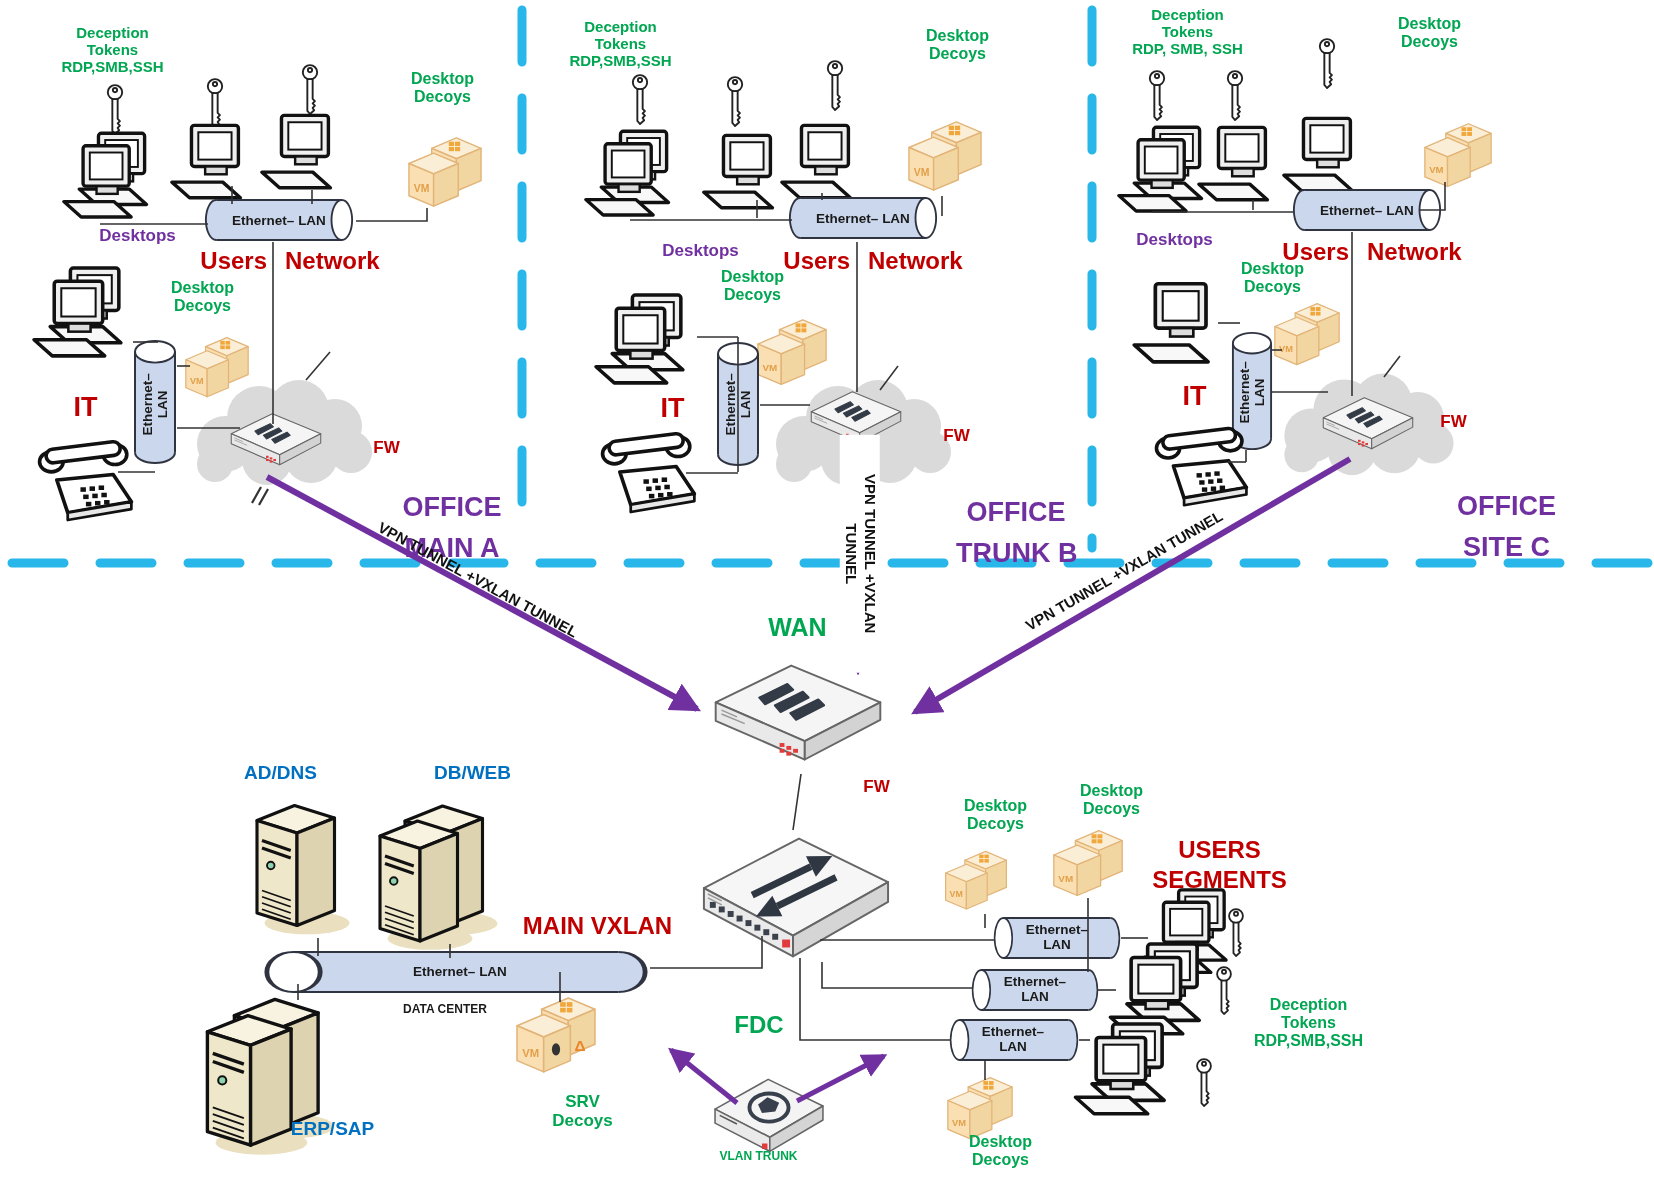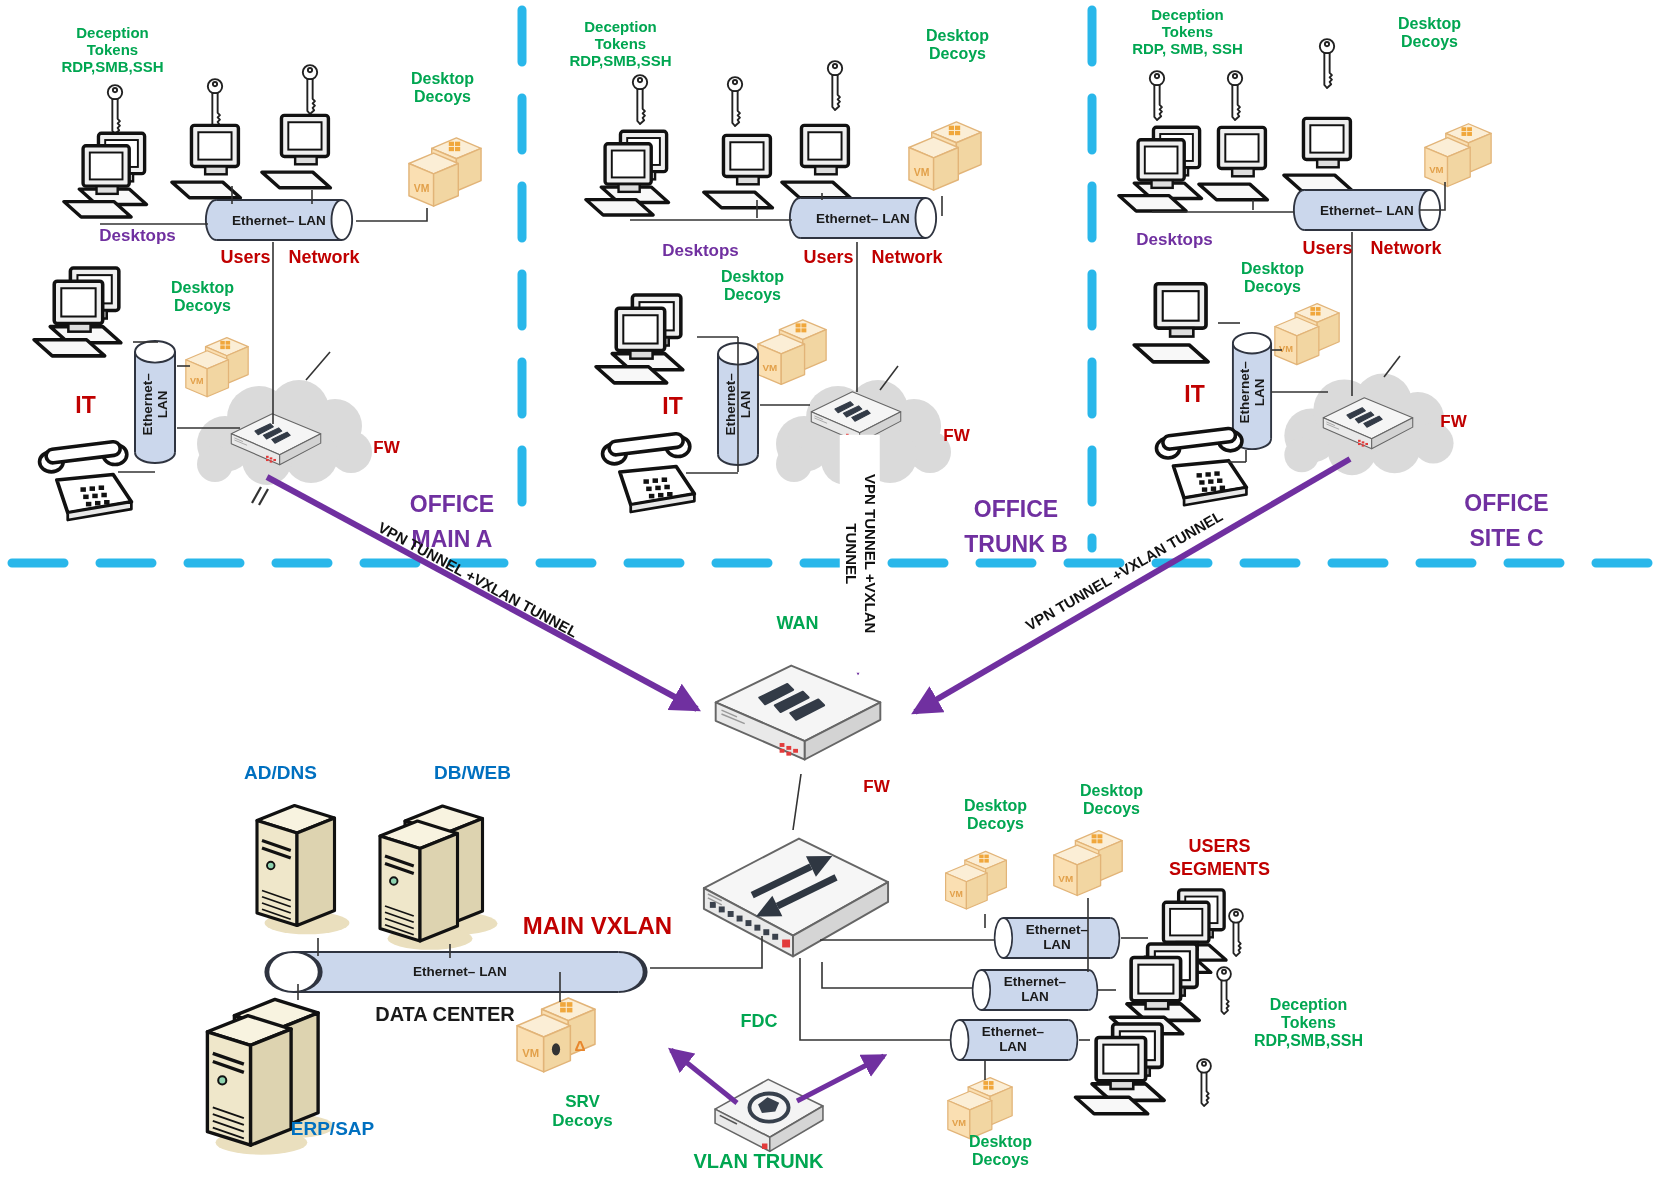--- a/index.html
+++ b/index.html
@@ -1,22 +1,22 @@
 <!DOCTYPE html>
 <html><head>
 <meta charset="utf-8">
 <style>
   html,body{margin:0;padding:0;background:#fff}
   #stage{position:relative;width:1654px;height:1186px;background:#fff;overflow:hidden;
          font-family:"Liberation Sans",sans-serif;}
   .lbl{position:absolute;font-weight:bold;text-align:center;line-height:1.14;white-space:nowrap;z-index:3}
   .g{color:#00A651}.p{color:#7030A0}.r{color:#C00000}.b{color:#0070C0}.k{color:#1a1a1a}
   .f13{font-size:13.5px}.f15{font-size:15px}.f16{font-size:16px}.f17{font-size:17px}
-  .f18{font-size:20px}.f19{font-size:19px}.f21{font-size:23px}.f22{font-size:18px}
-  .f24{font-size:24px}.f25{font-size:18px}
+  .f18{font-size:12px}.f19{font-size:19px}.f21{font-size:27px}.f22{font-size:24px}
+  .f24{font-size:24px}.f25{font-size:25px}
   .office{line-height:1.5}
   .unet{display:flex;justify-content:center;gap:18px}
   .ic{position:absolute;z-index:1}
   .ic svg{width:100%;height:100%;display:block;overflow:visible}
   .overlay{position:absolute;left:0;top:0;z-index:2;pointer-events:none}
   .vrot{transform:rotate(-90deg)}
   .vpn{position:absolute;font-weight:bold;color:#111;font-size:15px;text-align:center;z-index:3;white-space:nowrap}
   .vpnb{background:#fff;padding:1px 4px;line-height:1.25}
 </style>
 </head>

